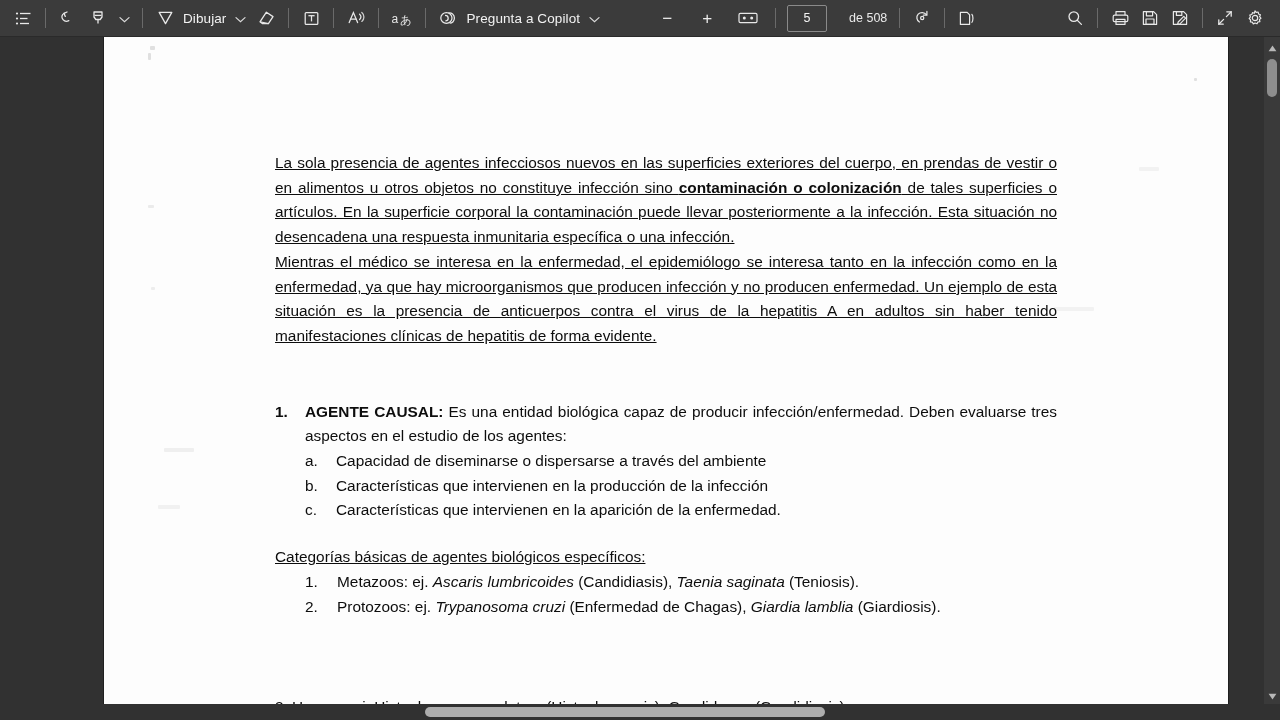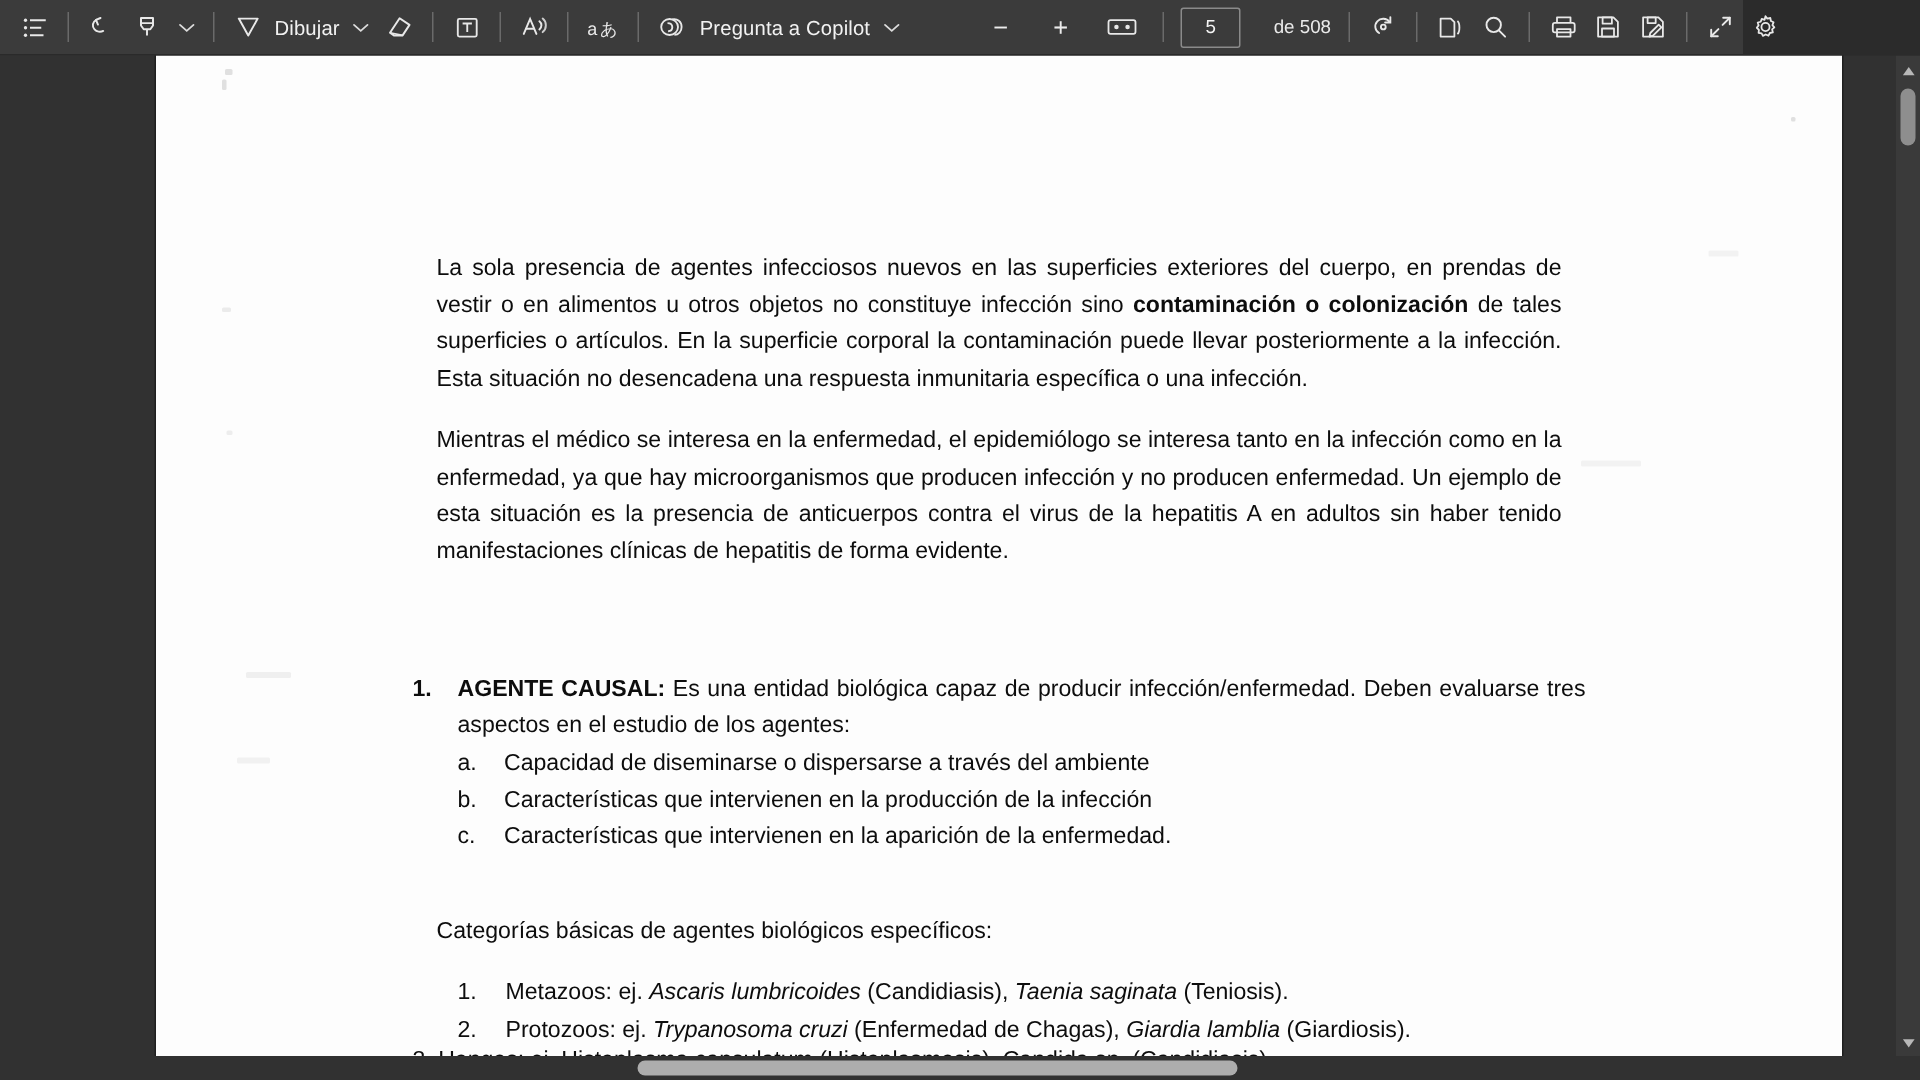--- a/index.html
+++ b/index.html
@@ -6,21 +6,21 @@
   html, body {
     width: 1280px; height: 720px;
     overflow: hidden;
     background: #2b2b2b;
     font-family: "Liberation Sans", sans-serif;
   }
 
   
   #toolbar {
     position: absolute; left: 0; top: 0;
-    width: 1162px; height: 37px;
+    width: 1280px; height: 37px;
     background: #3b3b3b;
     display: flex; align-items: center;
     color: #f0f0f0;
     border-bottom: 1px solid #2a2a2a;
     user-select: none;
   }
   .tb-left  { display: flex; align-items: center; padding-left: 8px; }
   .tb-mid   { display: flex; align-items: center; margin-left: 0px; }
   .tb-right { display: flex; align-items: center; margin-left: auto; padding-right: 10px; }
 
@@ -105,21 +105,21 @@
     left: 171px;   
     top: 114px;    
     width: 782px;
     color: #0d0d0d;
     font-family: "Liberation Sans", sans-serif;
     font-size: 15.4px;
     line-height: 24.7px;
     text-align: justify;
     text-justify: inter-word;
   }
-  #doc-text p { margin: 16px; }
+  #doc-text p { margin: 0; text-decoration: underline; }
   .b { font-weight: bold; }
   .it { font-style: italic; }
 
   .gap-lg { height: 51px; }
   .gap-md { height: 22px; }
 
   
   .num-item {
     display: flex;
     margin-top: 0px;

